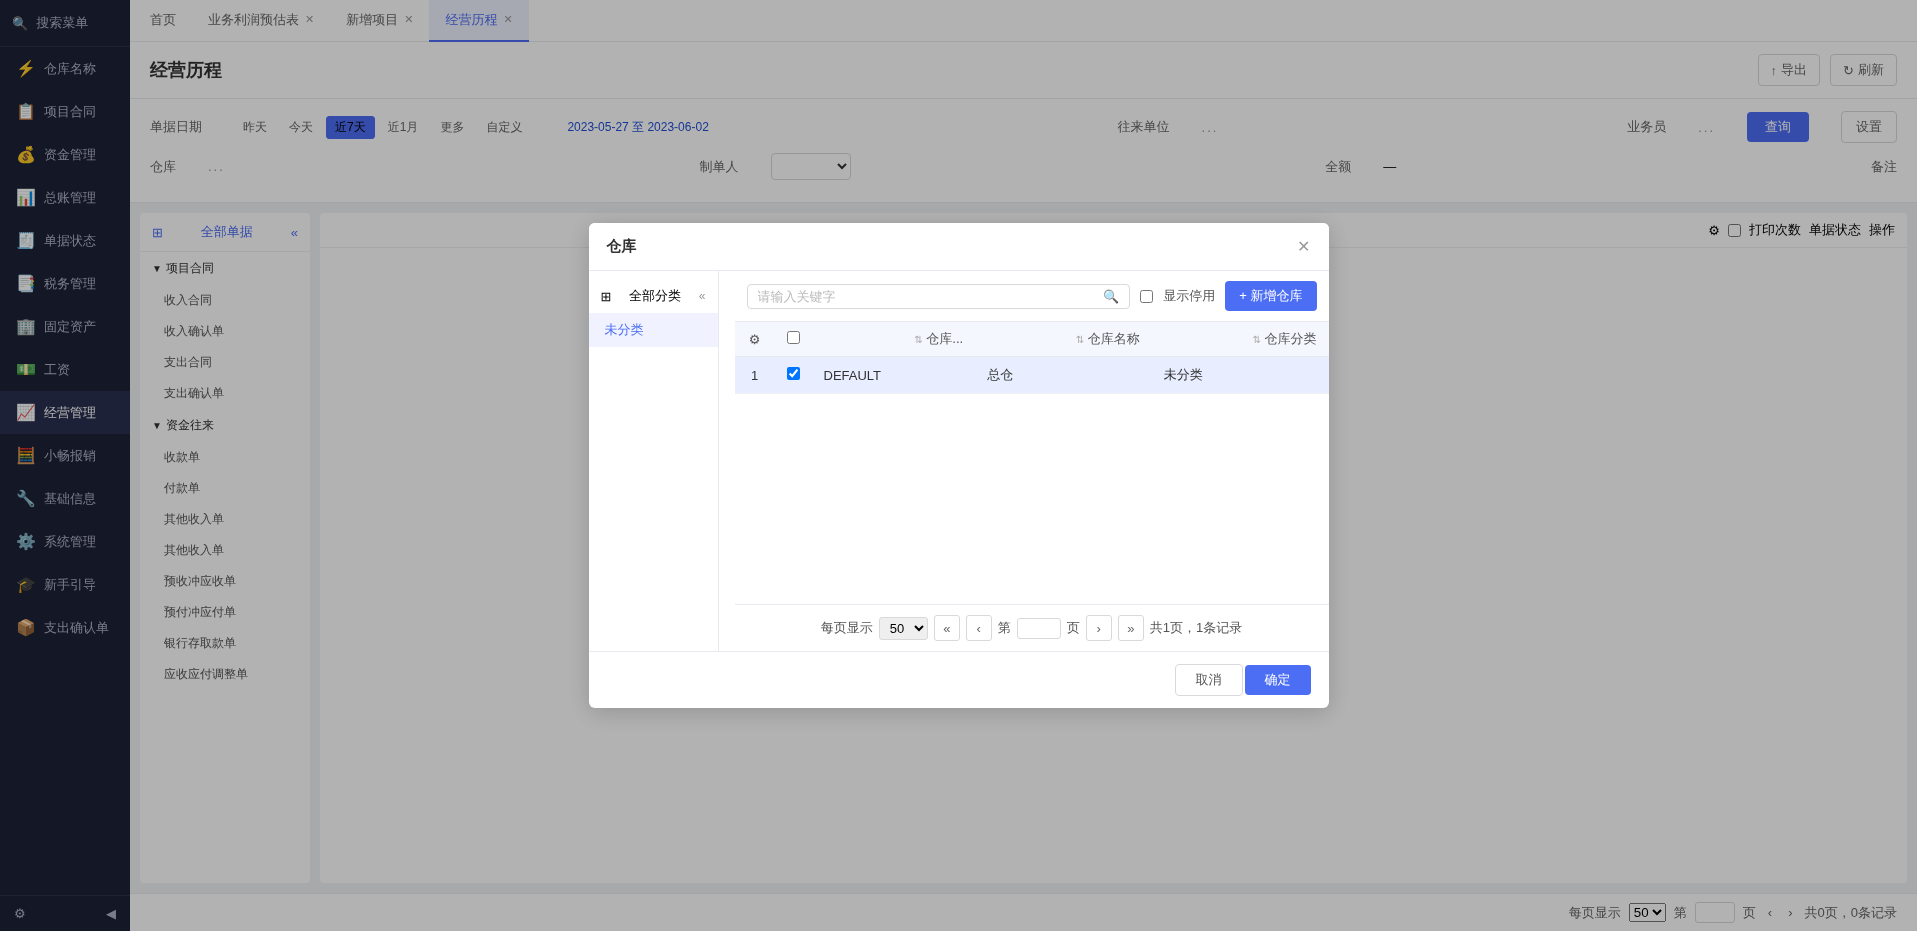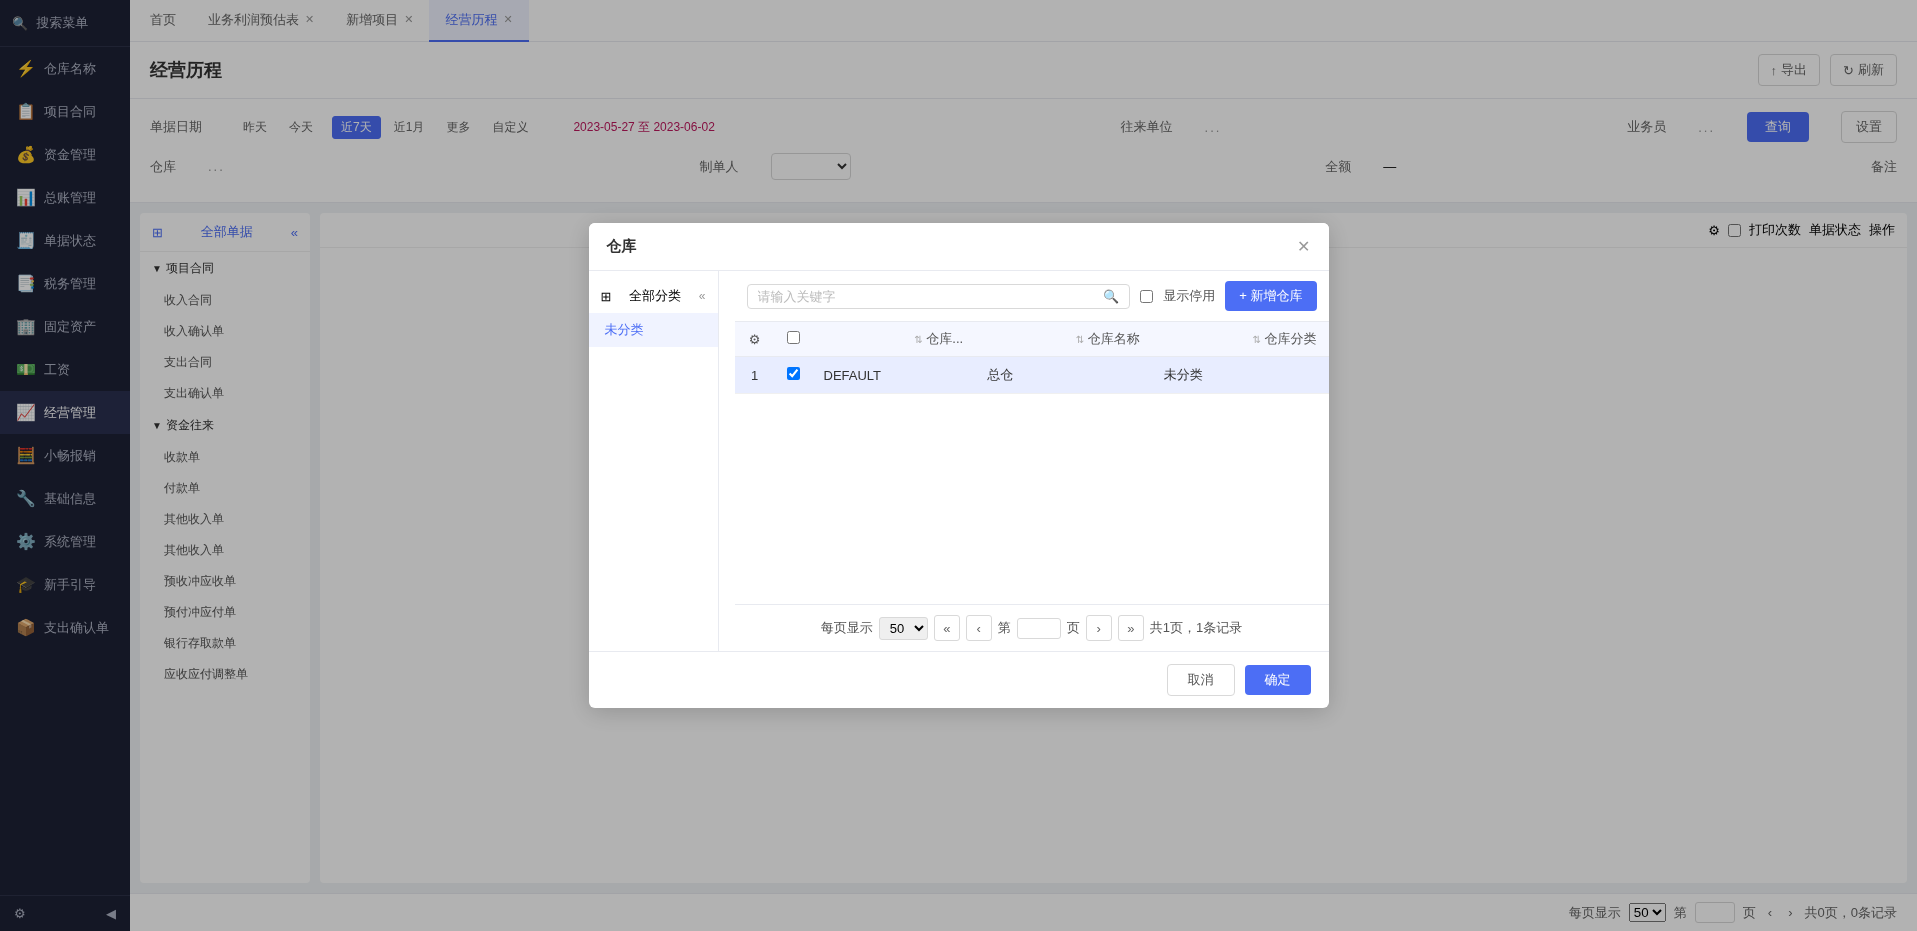--- a/index.html
+++ b/index.html
@@ -60,22 +60,22 @@
     .filter-area {
       background: #fff; padding: 12px 20px; border-bottom: 1px solid #e8eaf0;
     }
     .filter-row { display: flex; align-items: center; gap: 32px; margin-bottom: 10px; }
     .filter-label { color: #666; font-size: 13px; white-space: nowrap; }
     .date-btns { display: flex; gap: 4px; }
     .date-btn {
       padding: 2px 8px; border-radius: 3px; cursor: pointer; font-size: 12px;
       border: 1px solid transparent; color: #666;
     }
-    .date-btn.active { background: #4c6ef5; color: #ffffff; border-color: #4c6ef5; margin-left: 6px; }
-    .date-range { font-size: 12px; color: #be185d; margin-left: 4px; }
+    .date-btn.active { background: #4c6ef5; color: #000000; border-color: #4c6ef5; }
+    .date-range { font-size: 12px; color: #1d4ed8; margin-left: 4px; }
     .filter-dots { color: #999; cursor: pointer; letter-spacing: 2px; }
     .filter-select {
       border: 1px solid #d9d9d9; border-radius: 4px; padding: 4px 8px;
       font-size: 13px; color: #333; background: #fff; min-width: 80px;
     }
     .btn-query {
       background: #4c6ef5; color: #fff; border: none; padding: 6px 18px;
       border-radius: 4px; cursor: pointer; font-size: 13px;
     }
     .btn-setting {
@@ -189,21 +189,21 @@
       width: 26px; height: 26px; display: flex; align-items: center; justify-content: center;
       border: 1px solid #d9d9d9; border-radius: 3px; cursor: pointer; color: #666; font-size: 13px;
       background: #fff;
     }
     .page-input {
       width: 44px; text-align: center; border: 1px solid #d9d9d9; border-radius: 3px;
       padding: 2px 4px; font-size: 13px;
     }
 
     .modal-footer {
-      display: flex; align-items: center; justify-content: flex-end; gap: 10px;
+      display: flex; align-items: center; justify-content: flex-end; gap: 2px;
       padding: 12px 18px; border-top: 1px solid #e8eaf0;
     }
     .btn-cancel {
       padding: 6px 20px; border: 1px solid #d9d9d9; border-radius: 4px;
       background: #fff; cursor: pointer; font-size: 13px; color: #555;
     }
     .btn-confirm {
       padding: 6px 20px; border: none; border-radius: 4px;
       background: #4c6ef5; color: #fff; cursor: pointer; font-size: 13px;
     }

